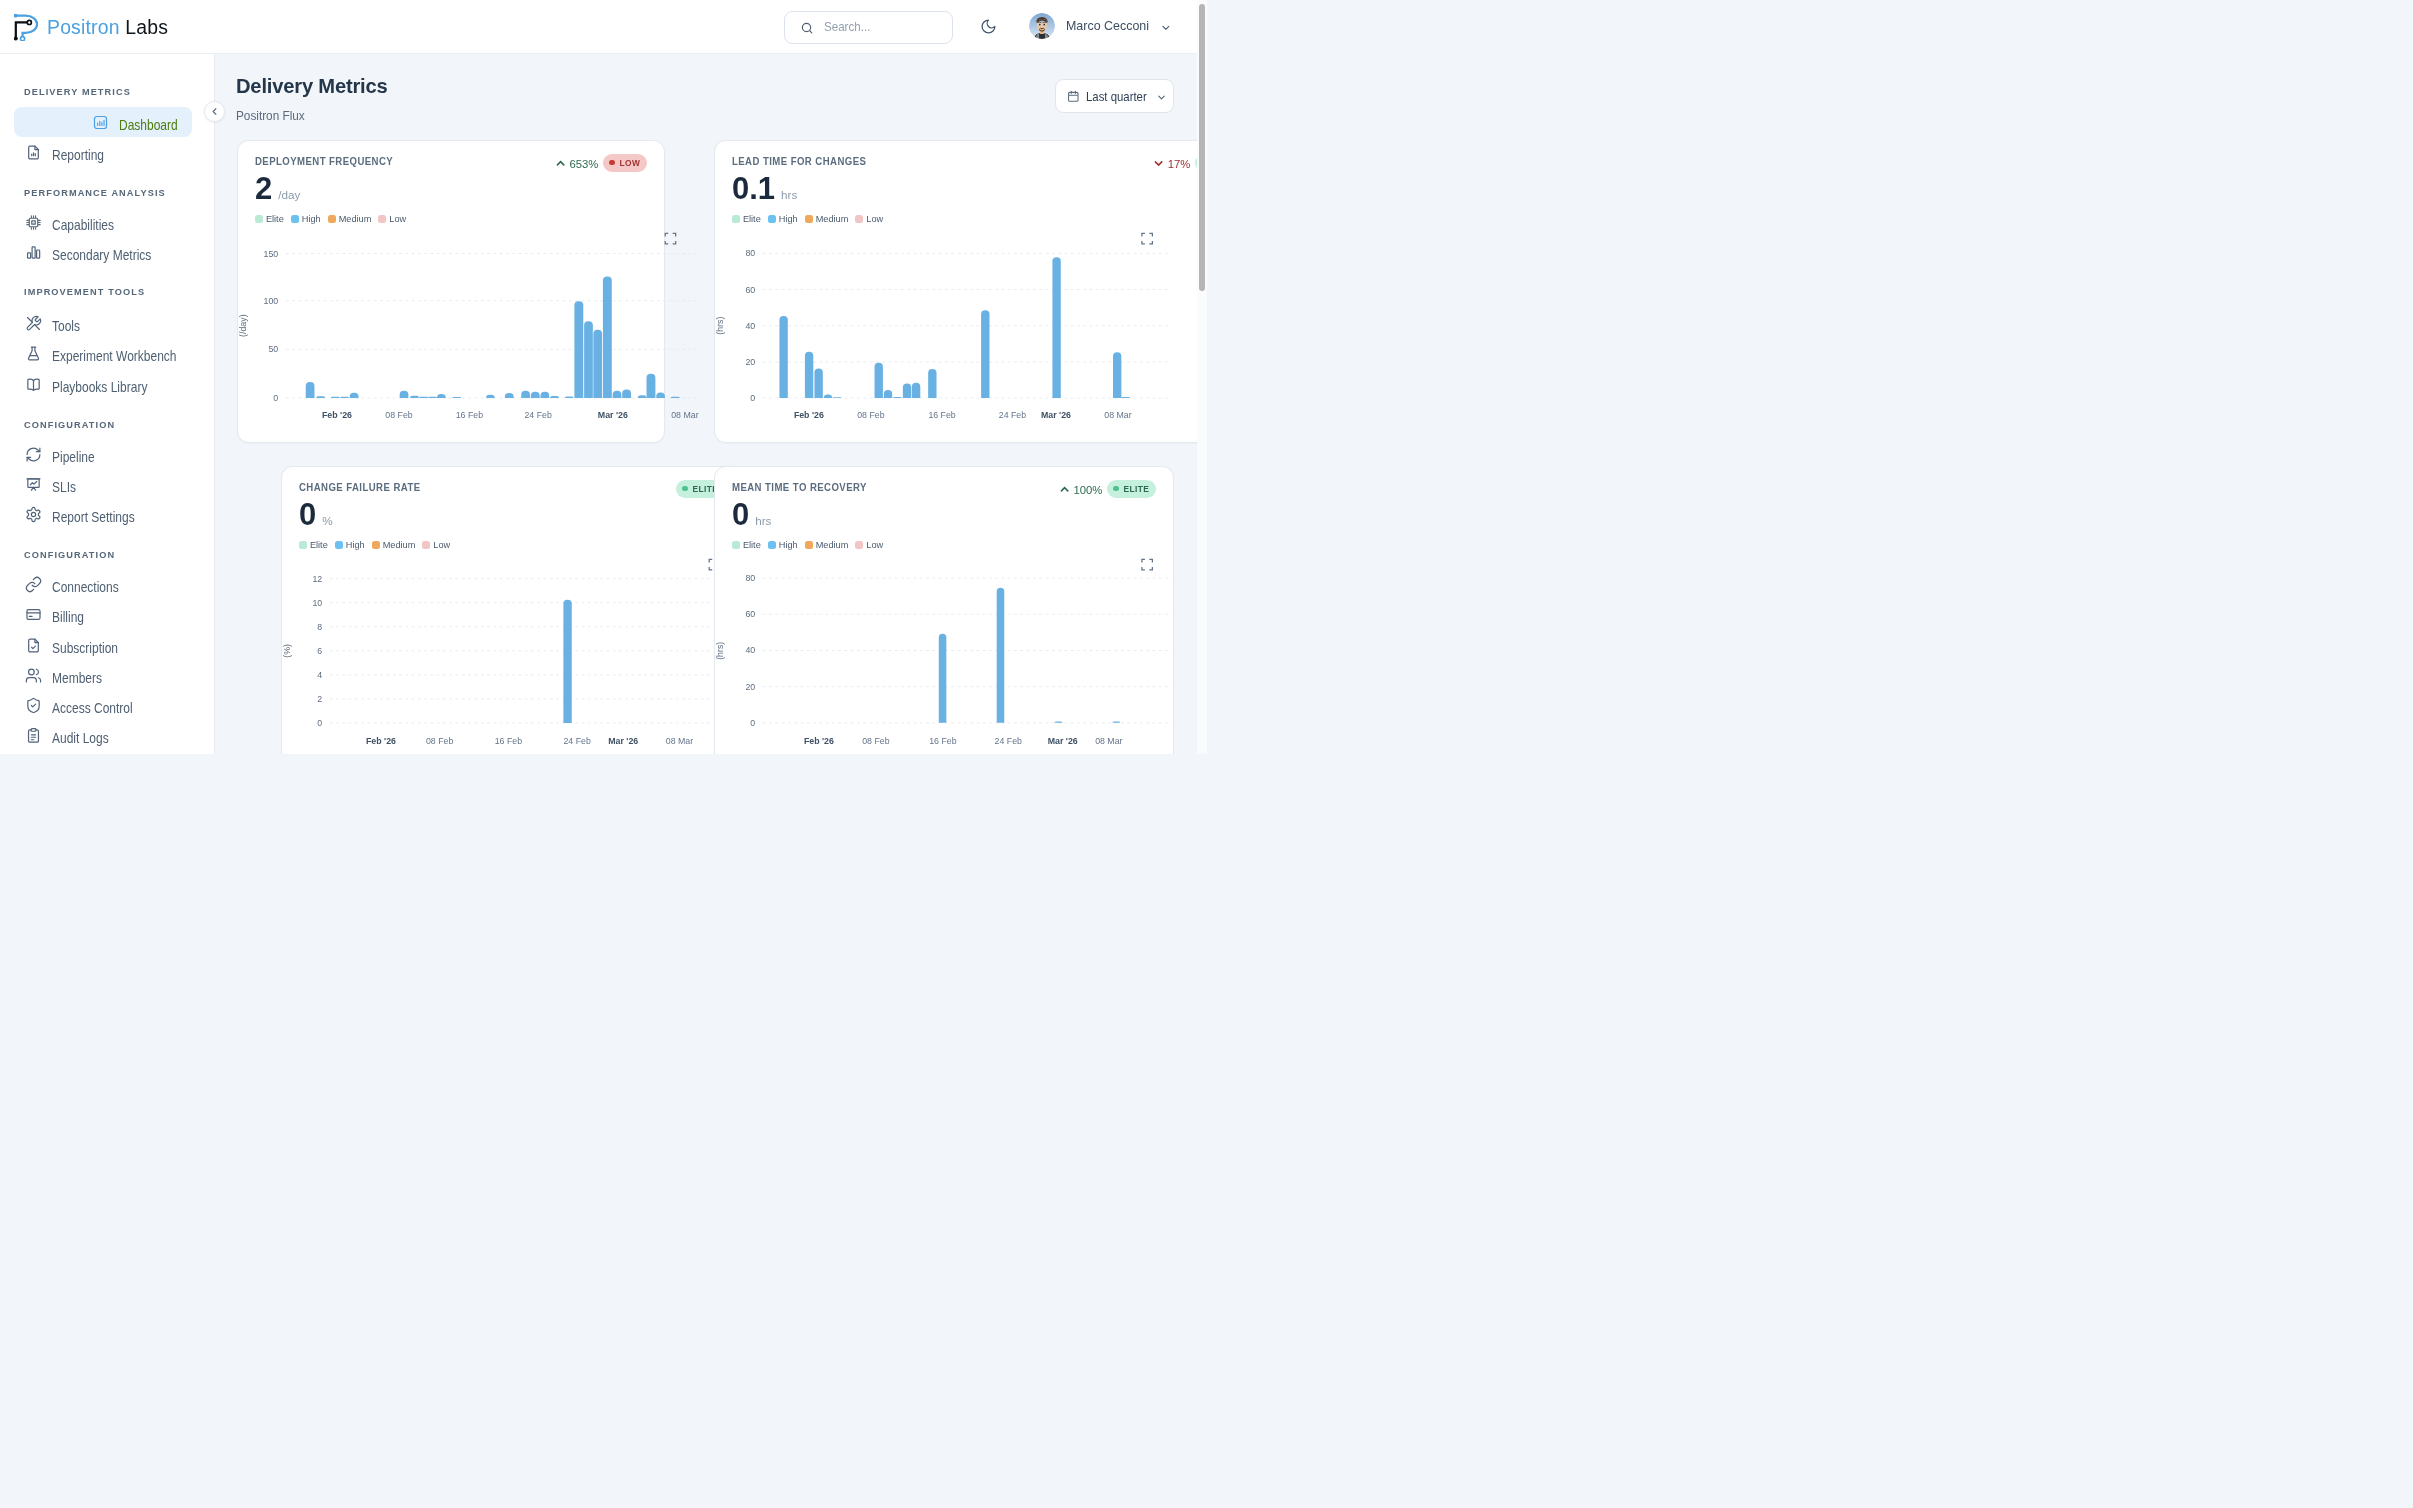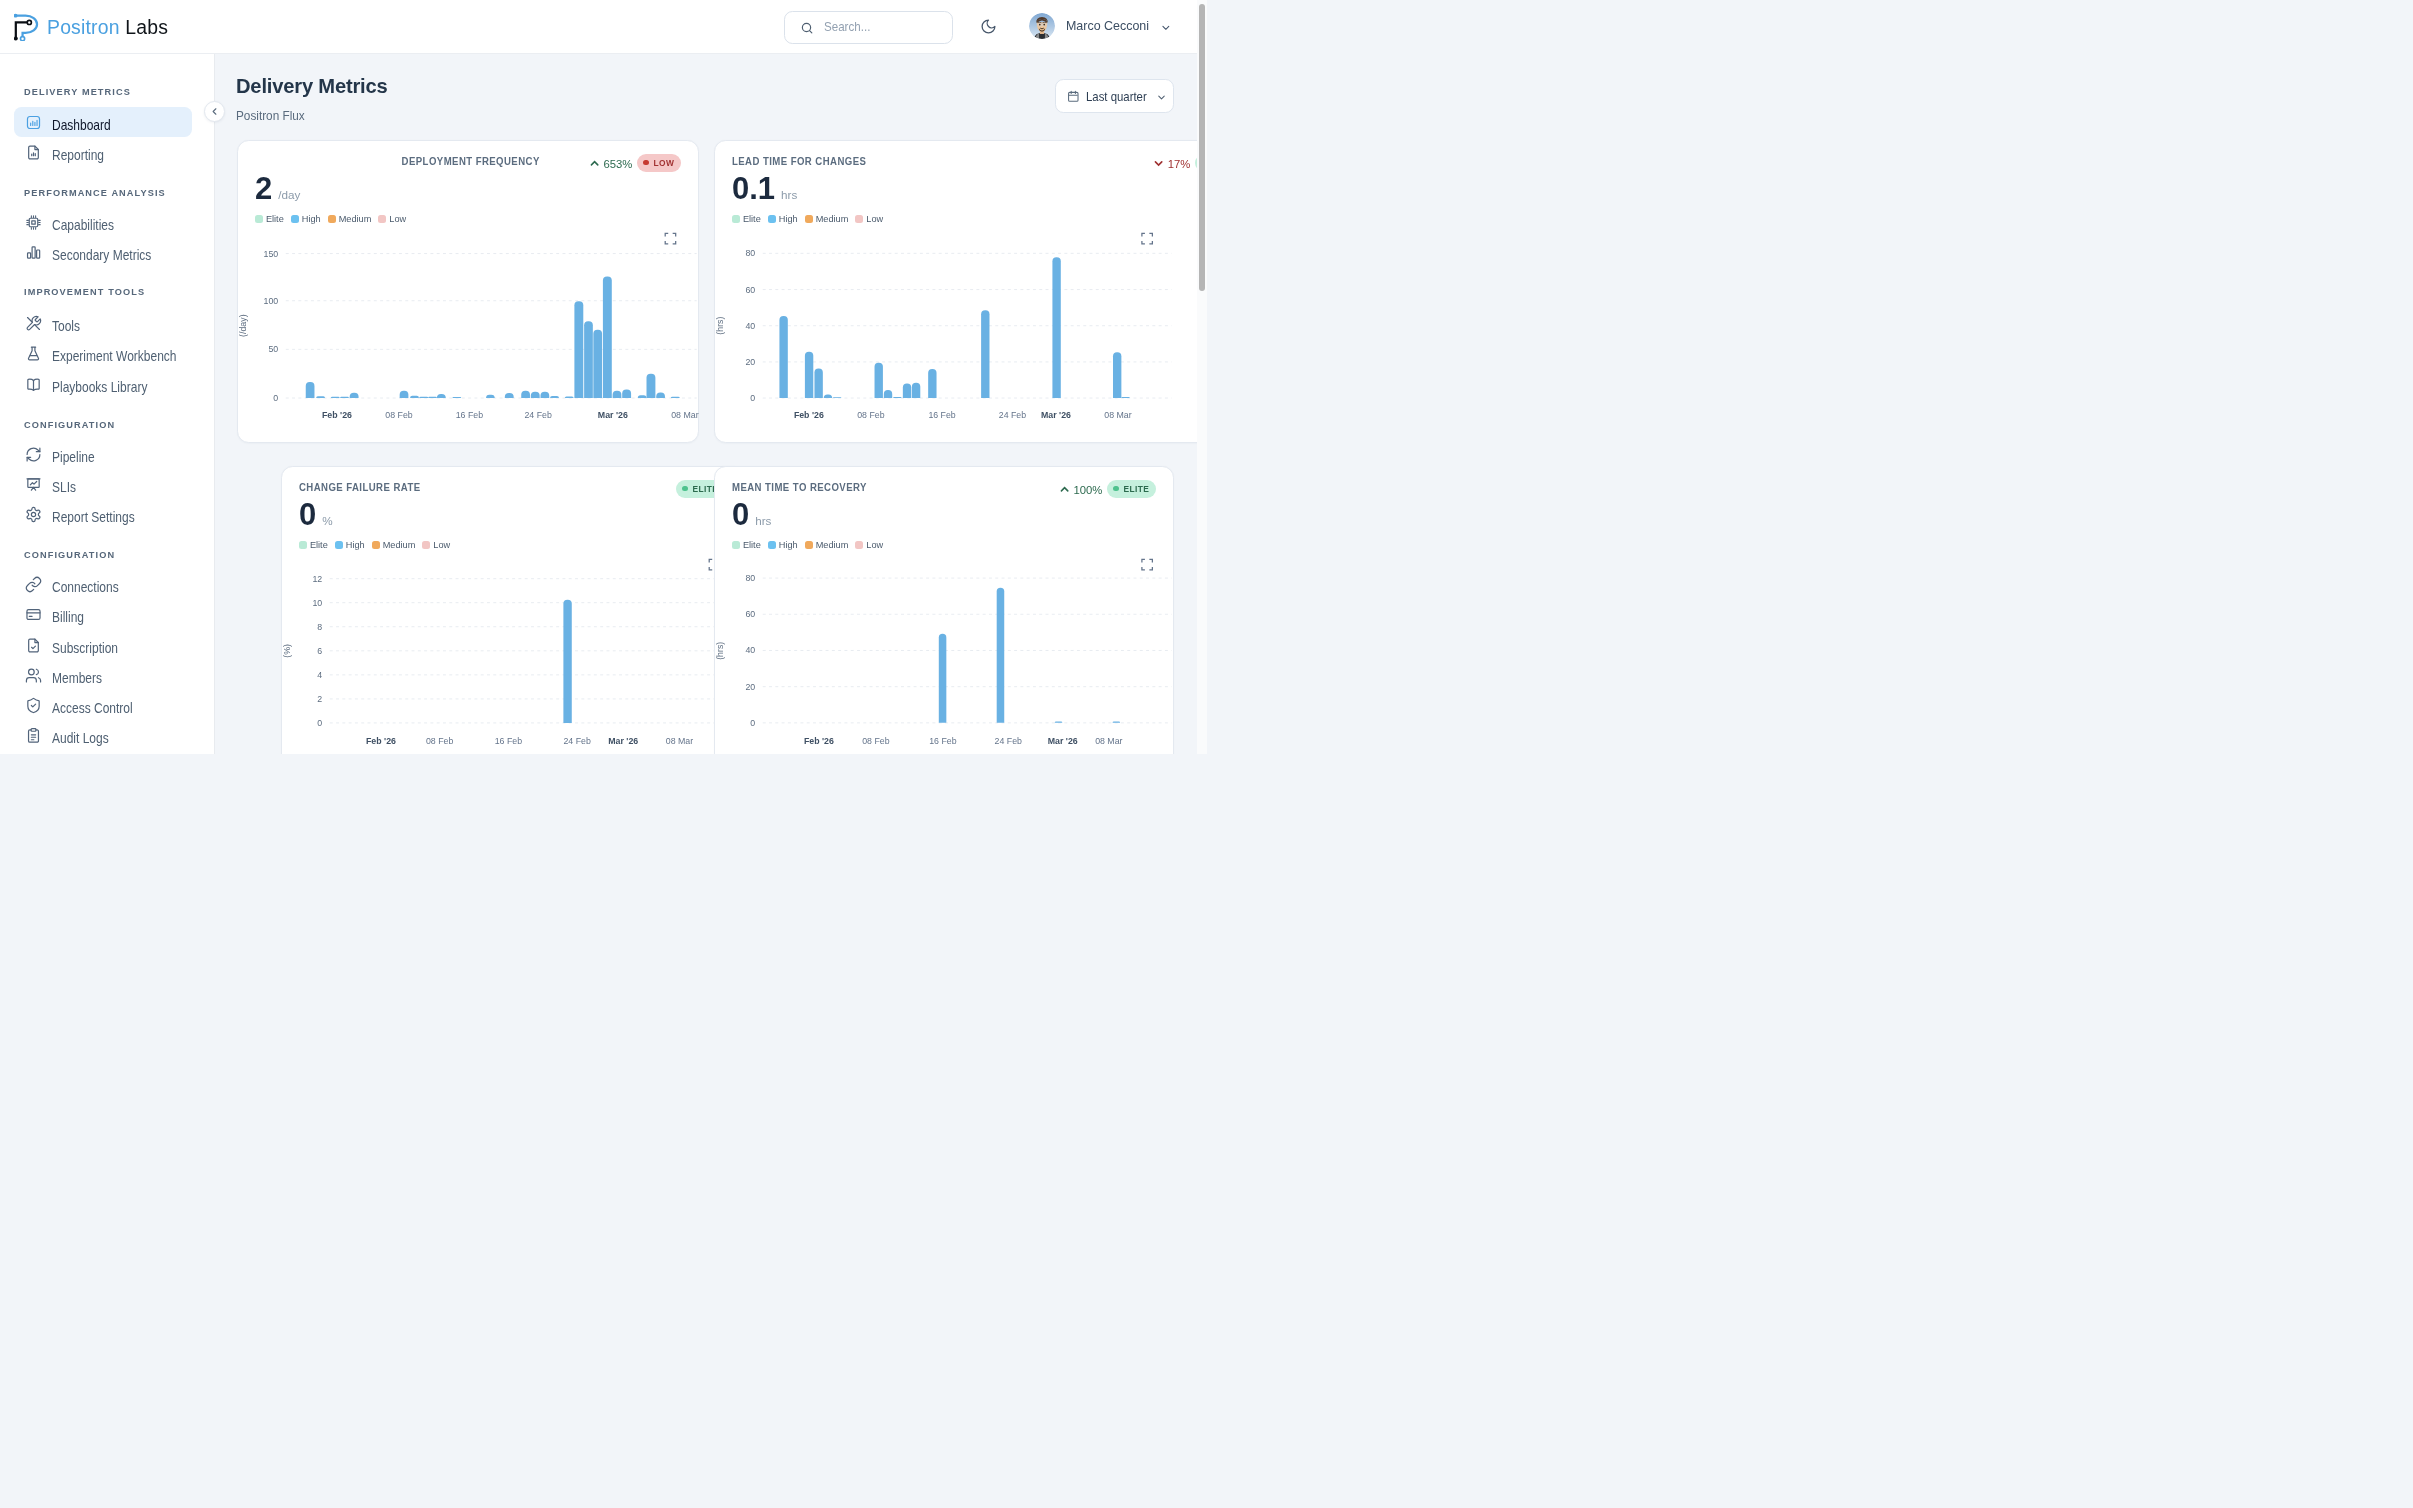--- a/index.html
+++ b/index.html
@@ -17,21 +17,21 @@
 #avatar { position:absolute; left:1029px; top:13px; width:26px; height:26px; border-radius:50%; overflow:hidden; }
 #uname { position:absolute; left:1066px; top:18.4px; font-size:13.4px; color:#3c4e63; transform:scaleX(0.93); transform-origin:left; }
 #uchev { position:absolute; left:1160px; top:22px; }
 
 
 #sidebar { position:absolute; left:0; top:54px; width:215px; height:700px; background:#fff; border-right:0.8px solid #e8ebef; z-index:4; }
 .nlabel { position:absolute; left:24px; font-size:9.2px; font-weight:bold; letter-spacing:1.1px; color:#56677a; }
 .nitem { position:absolute; left:14.2px; width:178px; height:30px; display:flex; align-items:center; border-radius:7.5px; color:#4e5f71; font-size:15px; white-space:nowrap; }
 .nitem span { display:inline-block; transform:scaleX(0.8); transform-origin:left center; position:relative; top:2.1px; }
 .nitem .nicon { margin-left:11px; margin-right:10px; flex:none; color:#51637a; }
-.nitem.active { background:#e4f0fc; color:#0f172a; }
+.nitem.active { background:#e4f0fc; color:#4d7c0f;justify-content:flex-end; }
 .nitem.active .nicon { color:#4aa0e2; }
 #collapse { position:absolute; left:204px; top:101px; width:21px; height:21px; background:#fff; border:0.8px solid #e3e8ef; border-radius:50%; z-index:6; box-shadow:0 0.8px 2.5px rgba(40,60,90,.08); display:flex; align-items:center; justify-content:center; }
 
 
 #main { position:absolute; left:215px; top:54px; width:992px; height:700px; background:#f2f5f9; }
 h1 { position:absolute; left:21px; top:20px; font-size:21px; font-weight:bold; color:#24364a; letter-spacing:-0.2px; transform:scaleX(0.96); transform-origin:left; white-space:nowrap; }
 #subtitle { position:absolute; left:20.5px; top:54px; font-size:13.4px; color:#5a6b7e; transform:scaleX(0.88); transform-origin:left; }
 #qbtn { position:absolute; left:840px; top:25px; width:119px; height:34px; background:#fff; border:0.8px solid #dee5ee; border-radius:8.4px; }
 #qbtn svg.cal { position:absolute; left:11px; top:10px; }
 #qbtn .qt { position:absolute; left:30px; top:8.8px; font-size:13.4px; color:#2c3d52; transform:scaleX(0.85); transform-origin:left; }
@@ -69,21 +69,21 @@
     <div id="qbtn">
         <svg class="cal" width="12.6" height="12.6" viewBox="0 0 24 24" fill="none" stroke="#5a6b7d" stroke-width="2" stroke-linecap="round" stroke-linejoin="round">
           <rect x="3" y="4.5" width="18" height="17" rx="2.2"></rect>
           <path d="M8 2.5v4 M16 2.5v4 M4.5 10h15"></path>
         </svg>
         <span class="qt">Last quarter</span>
         <svg class="bc" width="11" height="11" viewBox="0 0 24 24" fill="none" stroke="#4e5e70" stroke-width="2.2" stroke-linecap="round" stroke-linejoin="round">
           <path d="m6 9 6 6 6-6"></path>
         </svg>
       </div>
-    <div class="card" style="left:22px;top:86px;width:462px;text-align:right;">
+    <div class="card" style="left:22px;top:86px;width:428px;">
         <div class="crow">
           <div class="ctitle">DEPLOYMENT FREQUENCY</div>
           <div class="cbadge">
             <svg width="9.2" height="6.7" viewBox="0 0 11 8">
               <path d="M1.7 5.8 L5.5 2 L9.3 5.8" stroke="#2d6a4f" stroke-width="1.9" fill="none" stroke-linecap="round"></path>
             </svg>
             <span class="pct" style="color:#2d6a4f">653%</span>
             <span class="pill plow"><span class="dot" style="background:#c63a31"></span>LOW</span>
           </div>
         </div>

